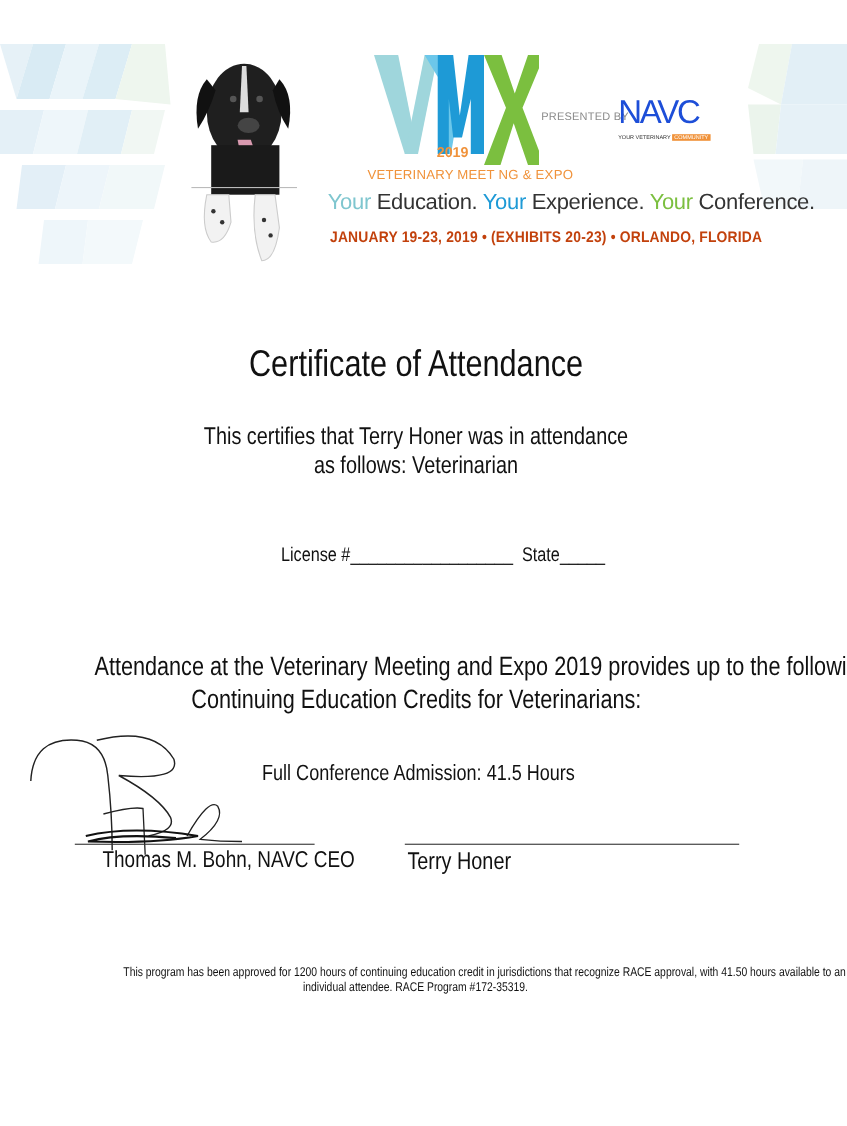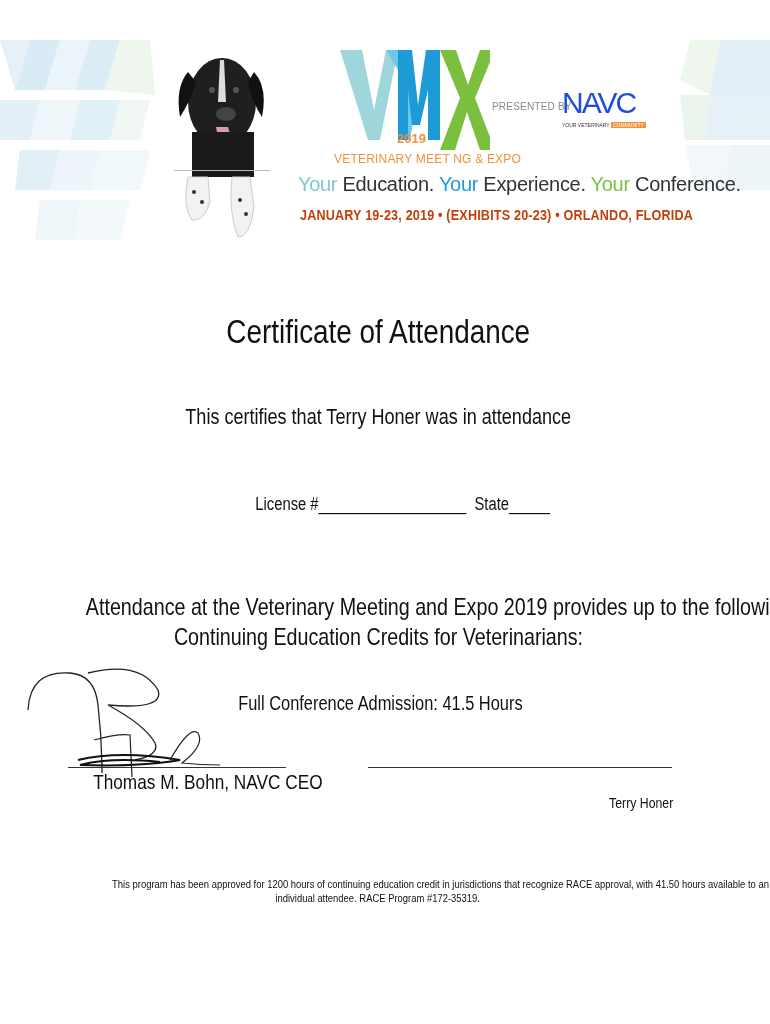--- a/index.html
+++ b/index.html
@@ -14,26 +14,26 @@
     .navc { position:absolute; left:562px; top:88px; font-size:30px; font-weight:normal; color:#1d4ed8; letter-spacing:-2px; line-height:30px; }
     .navc-tag { position:absolute; left:562px; top:122px; font-size:5px; color:#333; white-space:nowrap; }
     .navc-tag span.hl { background:#f0923a; color:#fff; padding:0 2px; }
     .tagline { position:absolute; left:298px; top:173px; font-size:20px; color:#333; white-space:nowrap; letter-spacing:-0.3px; }
     .tagline .y1 { color:#7fc6cf; }
     .tagline .y2 { color:#1e9ad6; }
     .tagline .y3 { color:#7bbf3f; }
     .dates { position:absolute; left:300px; top:207px; font-size:14px; color:#c2410c; white-space:nowrap; letter-spacing:0.2px; font-weight:bold; }
     .center { position:absolute; left:0; width:756px; text-align:center; }
     .title { top:312px; font-size:34px; }
-    .body-line { font-size:22px; line-height:26px;margin-top:20px; }
+    .body-line { font-size:22px; line-height:26px; }
     .license { top:494px; font-size:18px;padding-left:25px; }
     .ce-head { top:592px; font-size:24px; line-height:30px; }
     .sig-line { position:absolute; height:0; border-top:1px solid #333; }
     .sig-name-left { position:absolute; left:68px; top:770px; width:220px; text-align:center; font-size:21px; white-space:nowrap; }
-    .sig-name-right { position:absolute; left:360px; top:770px; width:320px; text-align:right; font-size:15px; line-height:26px; white-space:nowrap;margin-top:20px; }
+    .sig-name-right { position:absolute; left:360px; top:770px; width:320px; text-align:left; font-size:22px; line-height:26px; white-space:nowrap; }
     .footnote { top:877px; font-size:11.5px; line-height:14px; padding:0 40px; box-sizing:border-box; }
     .squeeze { display:inline-block; transform:scaleX(0.82); transform-origin:center; white-space:nowrap; }
   </style>
 </head>
 <body>
 
 <svg class="tri-bg" style="left:0;top:40px" width="160" height="200" viewBox="0 0 160 200">
   <polygon points="0,0 30,0 15,50" fill="#e6f1f7"></polygon>
   <polygon points="30,0 60,0 45,50 15,50" fill="#d9ebf4"></polygon>
   <polygon points="60,0 90,0 75,50 45,50" fill="#eaf4f9"></polygon>
@@ -96,20 +96,21 @@
 
 <div class="tagline">
   <span class="y1">Your</span><span> Education. </span><span class="y2">Your</span><span> Experience. </span><span class="y3">Your</span><span> Conference.</span>
 </div>
 <div class="dates"><span class="squeeze" style="transform-origin:left center;transform:scaleX(0.9)">JANUARY 19-23, 2019 • (EXHIBITS 20-23) • ORLANDO, FLORIDA</span></div>
 
 <div class="center title"><span class="squeeze">Certificate of Attendance</span></div>
 
 <div class="center" style="top:384px">
   <div class="body-line"><span class="squeeze">This certifies that Terry Honer was in attendance</span></div>
+  <div class="body-line"><span class="squeeze">as follows: Veterinarian</span></div>
 </div>
 
 <div class="center license">
   <span class="squeeze">
     <span>License #</span><span>__________________</span>
     &nbsp;<span>State</span><span>_____</span>
   </span>
 </div>
 
 <div class="center ce-head">

